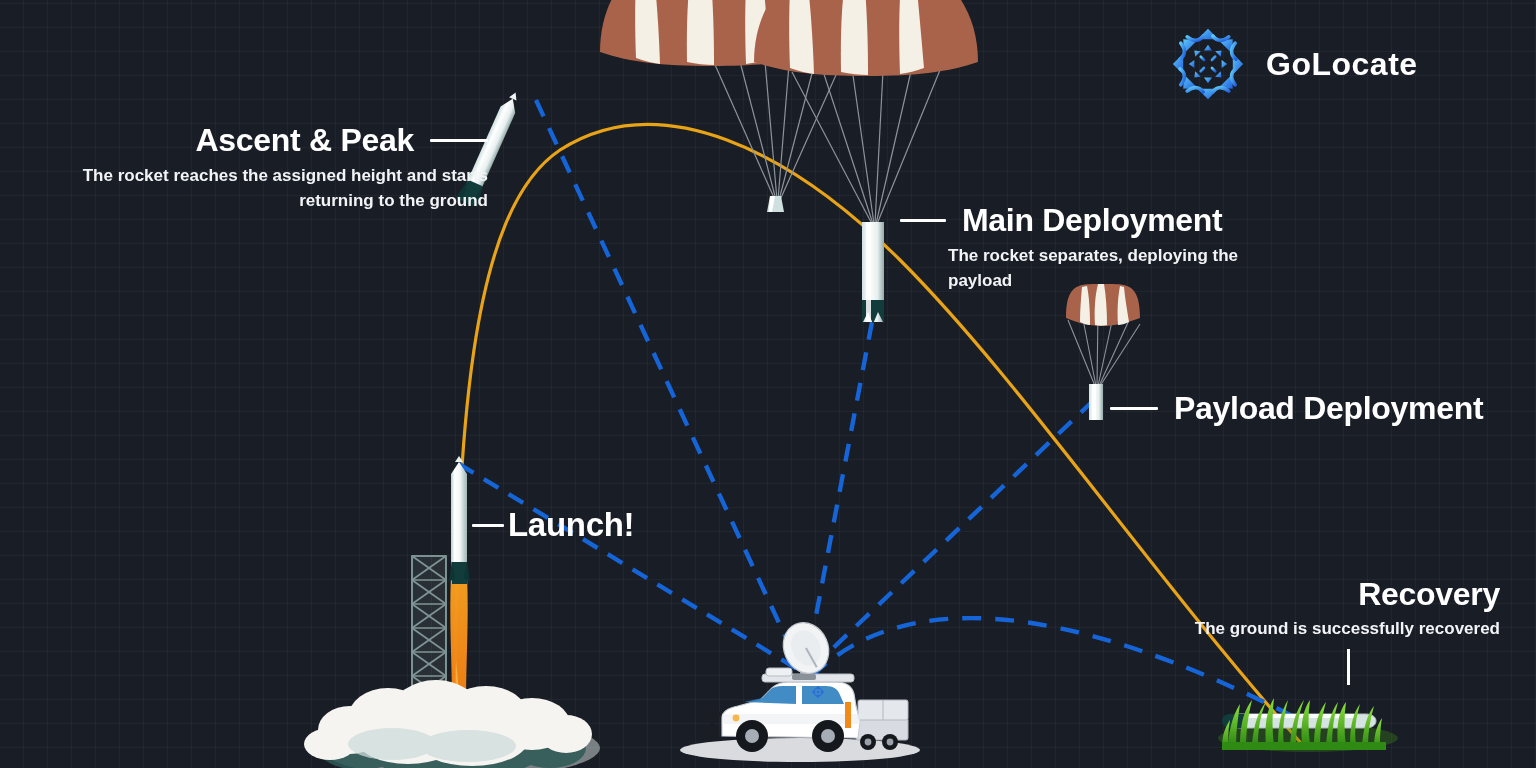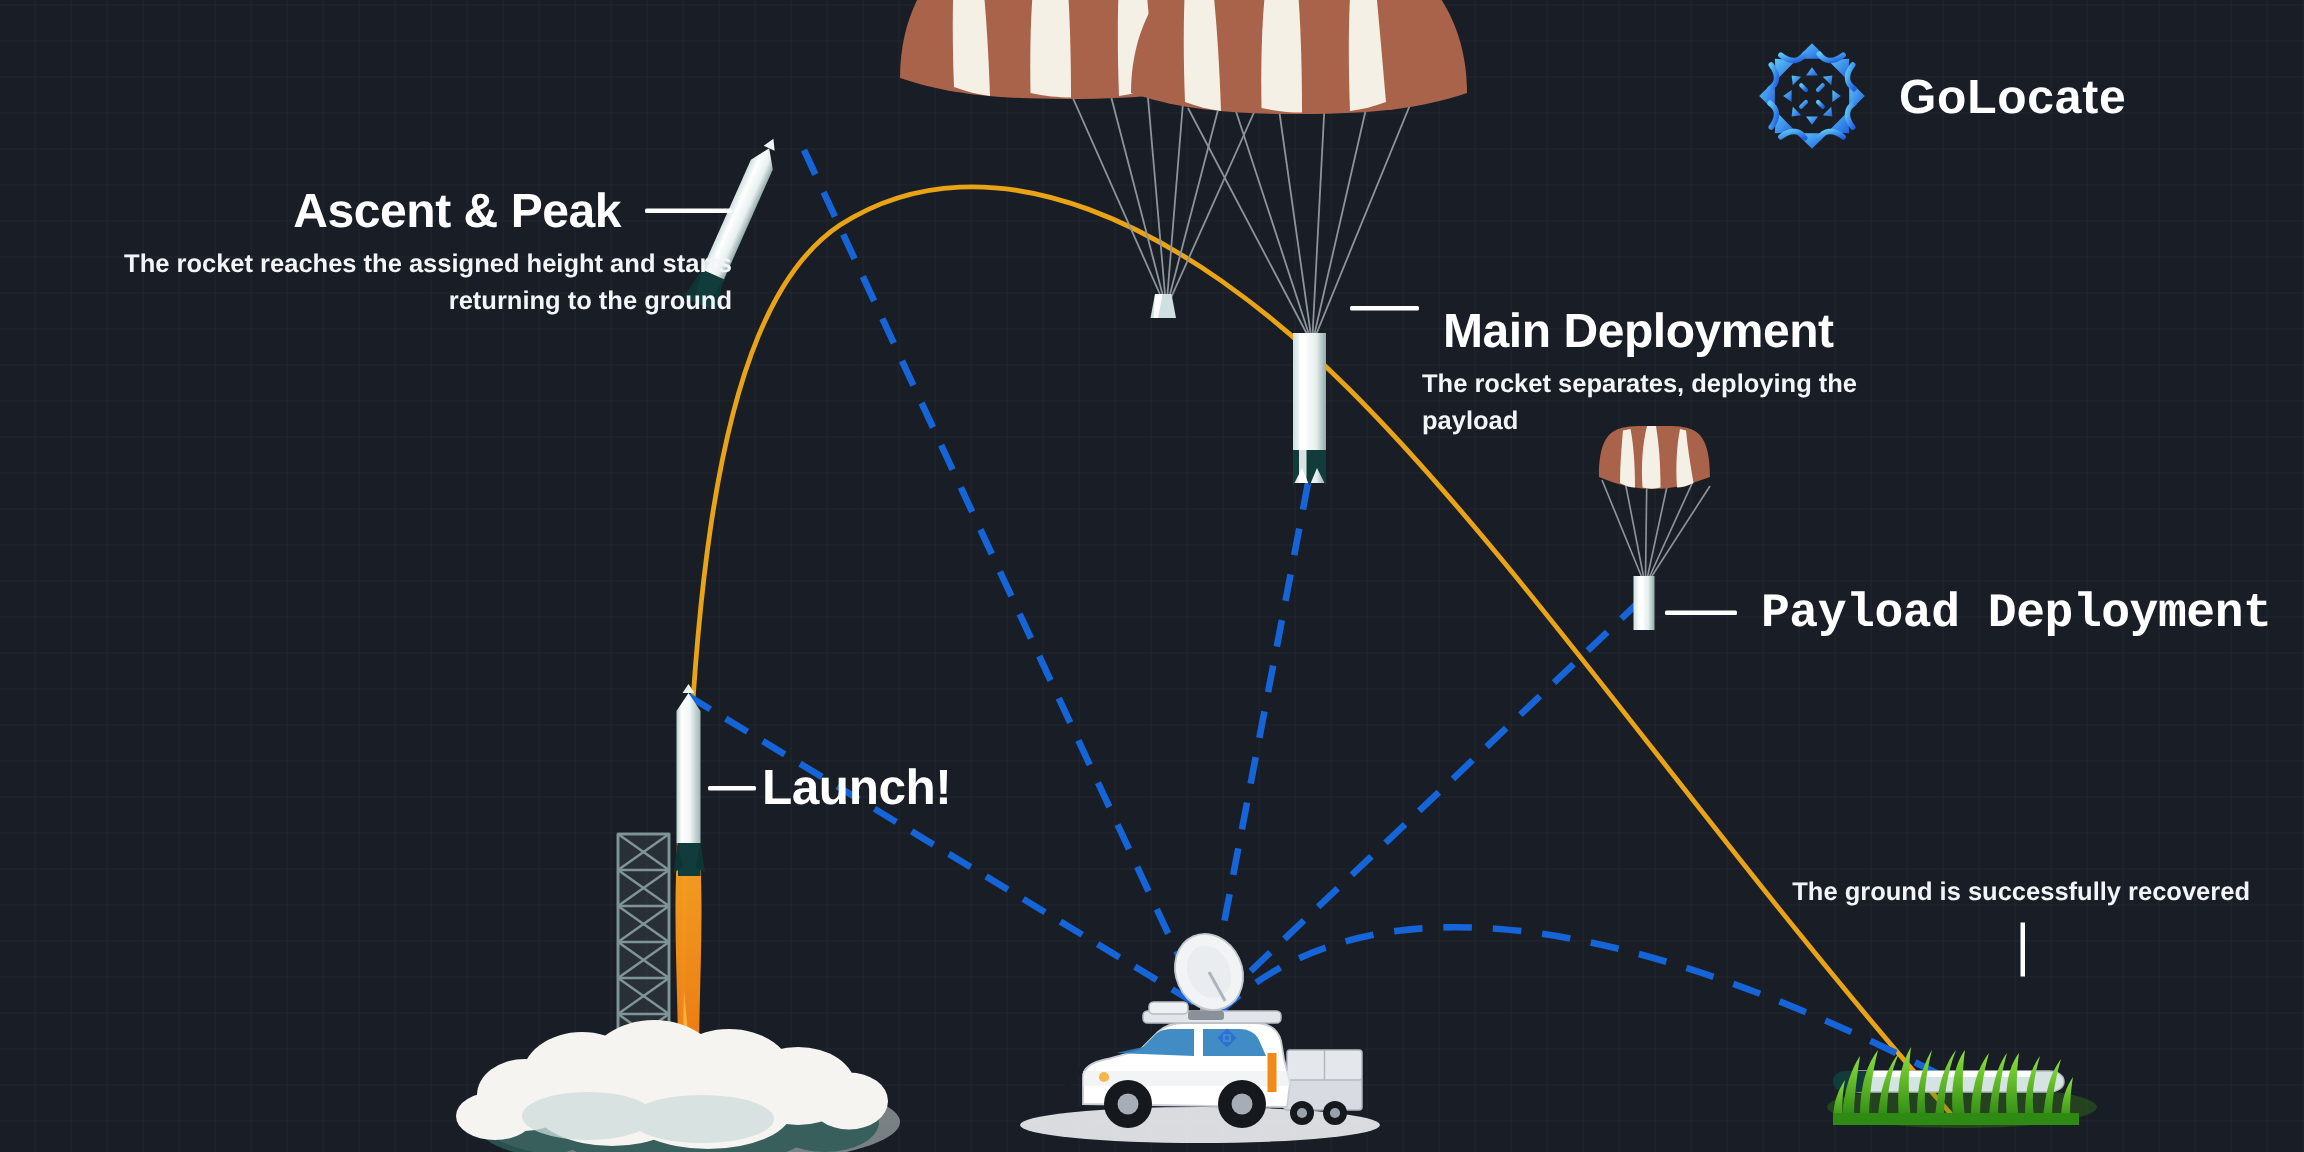--- a/index.html
+++ b/index.html
@@ -31,27 +31,27 @@
   }
   .rule { background:#ffffff; height:3px; border-radius:1px; }
 
   
   #co-ascent { left:18px; top:124px; width:470px; text-align:right; }
   #co-ascent .row { display:flex; align-items:center; justify-content:flex-end; gap:0; }
   #co-ascent .rule { width:58px; margin-left:16px; }
 
   
   #co-main { left:900px; top:204px; width:420px; text-align:left; }
-  #co-main .row { display:flex; align-items:flex-start; gap:16px; }
+  #co-main .row { display:flex; align-items:center; gap:16px; }
   #co-main .rule { width:46px; }
   #co-main .c-body { margin-left:48px; width:310px; }
 
   
   #co-payload { left:1110px; top:392px; width:420px; text-align:left; }
-  #co-payload .row { display:flex; align-items:center; gap:16px;font-family:Liberation Mono, monospace; }
+  #co-payload .row { display:flex; align-items:center; gap:16px; }
   #co-payload .rule { width:48px; }
   #co-payload .c-body { margin-left:54px; width:330px; }
 
   
   #co-recovery { left:1180px; top:578px; width:320px; text-align:right; }
   #co-recovery .c-body { margin-top:4px; }
   #co-recovery .vrule { width:3px; height:36px; background:#fff; margin:8px 0 0 auto; margin-right:150px; }
 
   
   #co-launch { left:472px; top:508px; display:flex; align-items:center; gap:0; }
@@ -357,20 +357,21 @@
   </div>
 
   <div class="callout" id="co-payload">
     <div class="row">
       <div class="rule"></div>
       <div class="c-title">Payload Deployment</div>
     </div>
   </div>
 
   <div class="callout" id="co-recovery">
+    <div class="c-title">Recovery</div>
     <div class="c-body">The ground is successfully recovered</div>
     <div class="vrule"></div>
   </div>
 
   <div class="callout" id="co-launch">
     <div class="rule"></div>
     <div class="c-title">Launch!</div>
   </div>
 
   <div id="brand">

